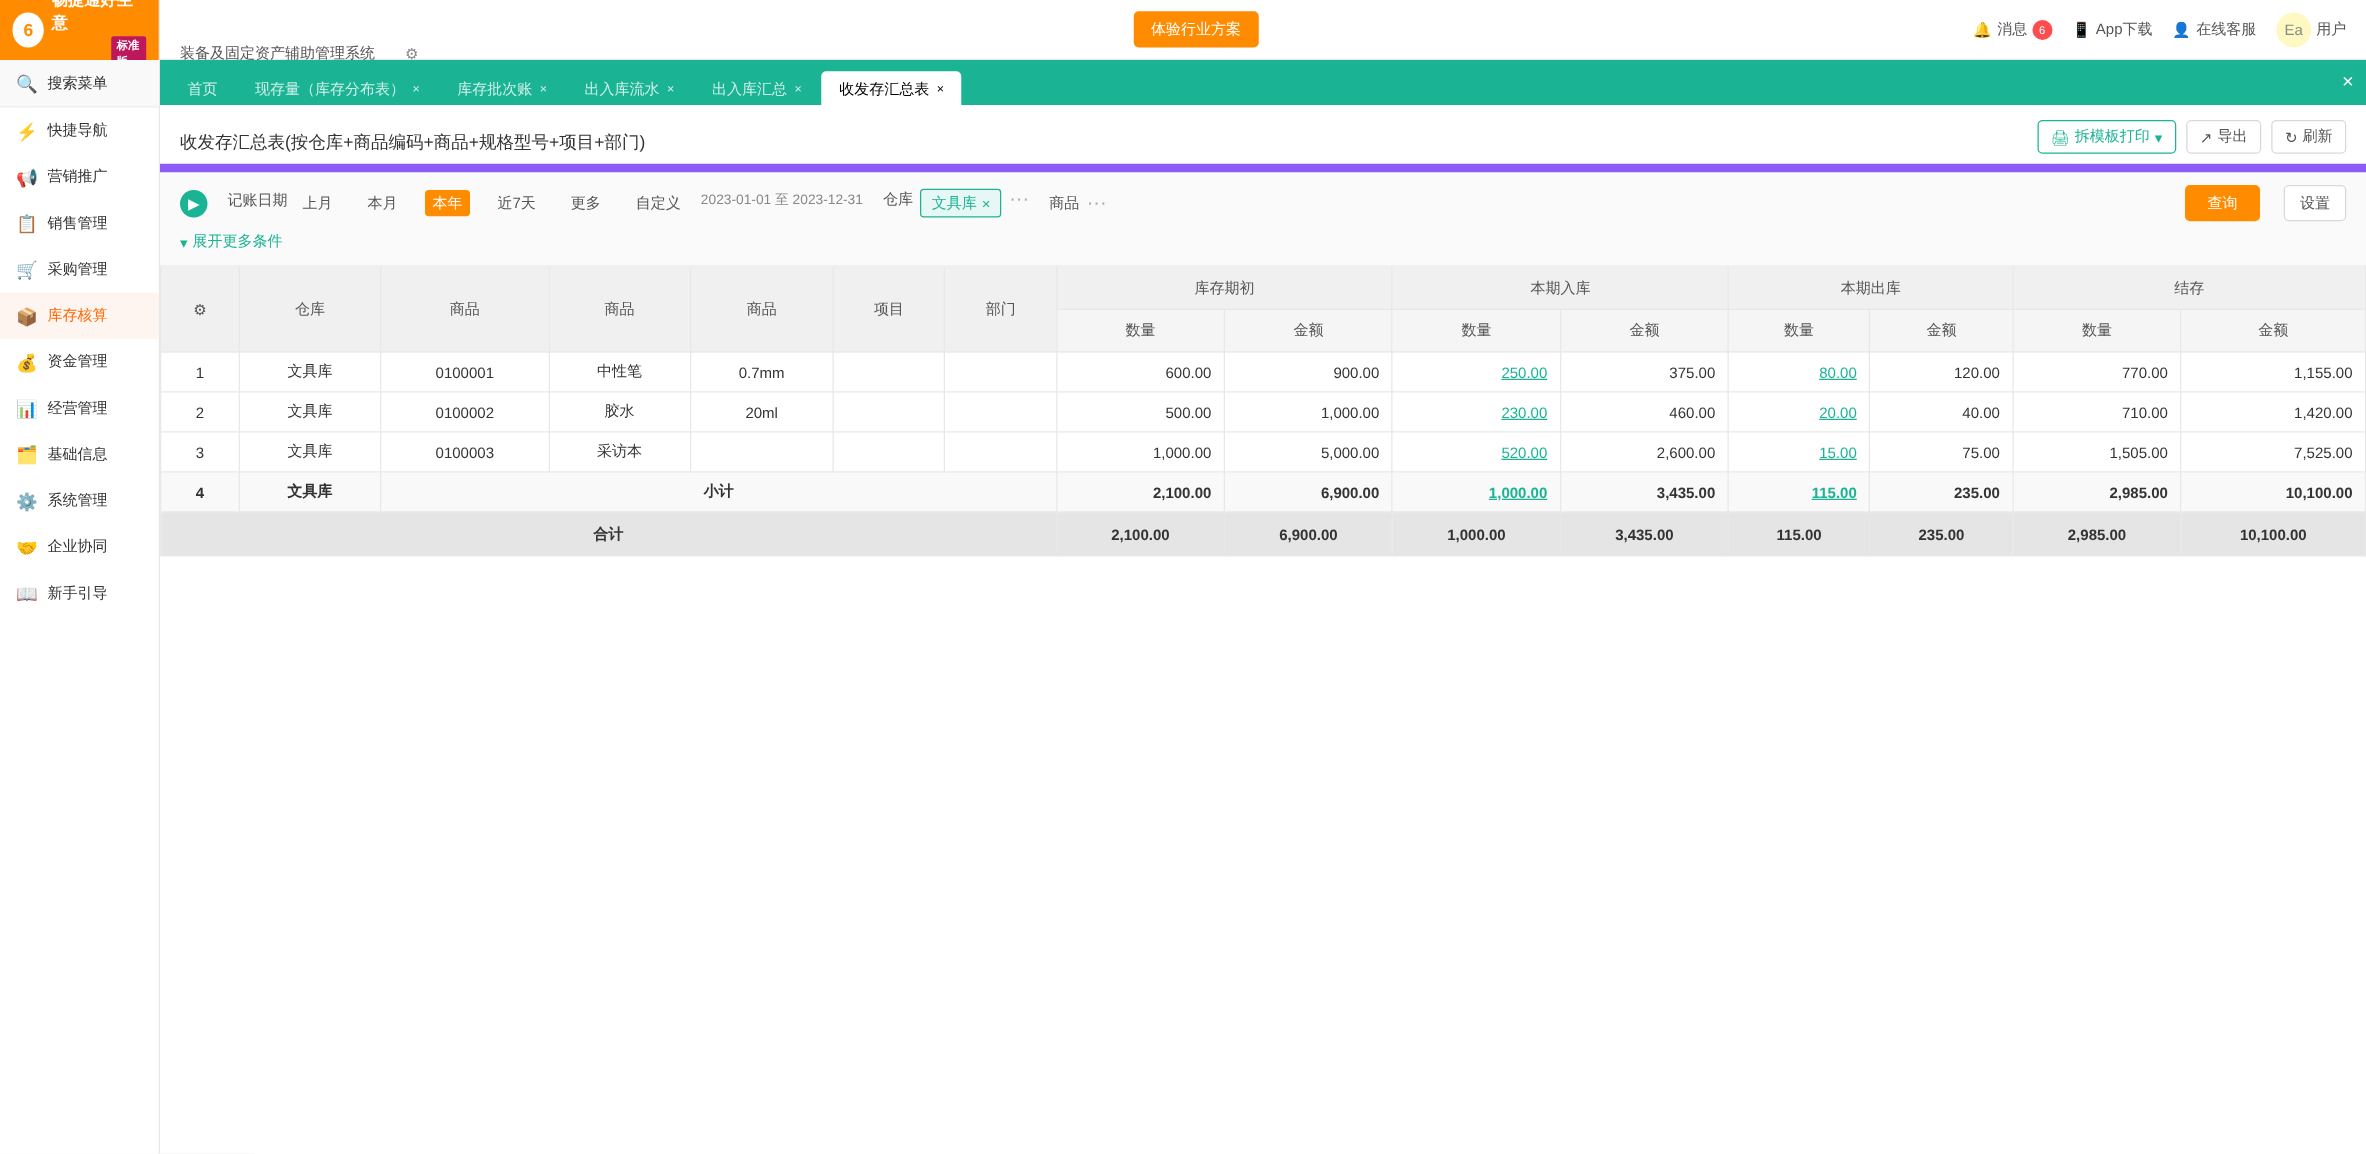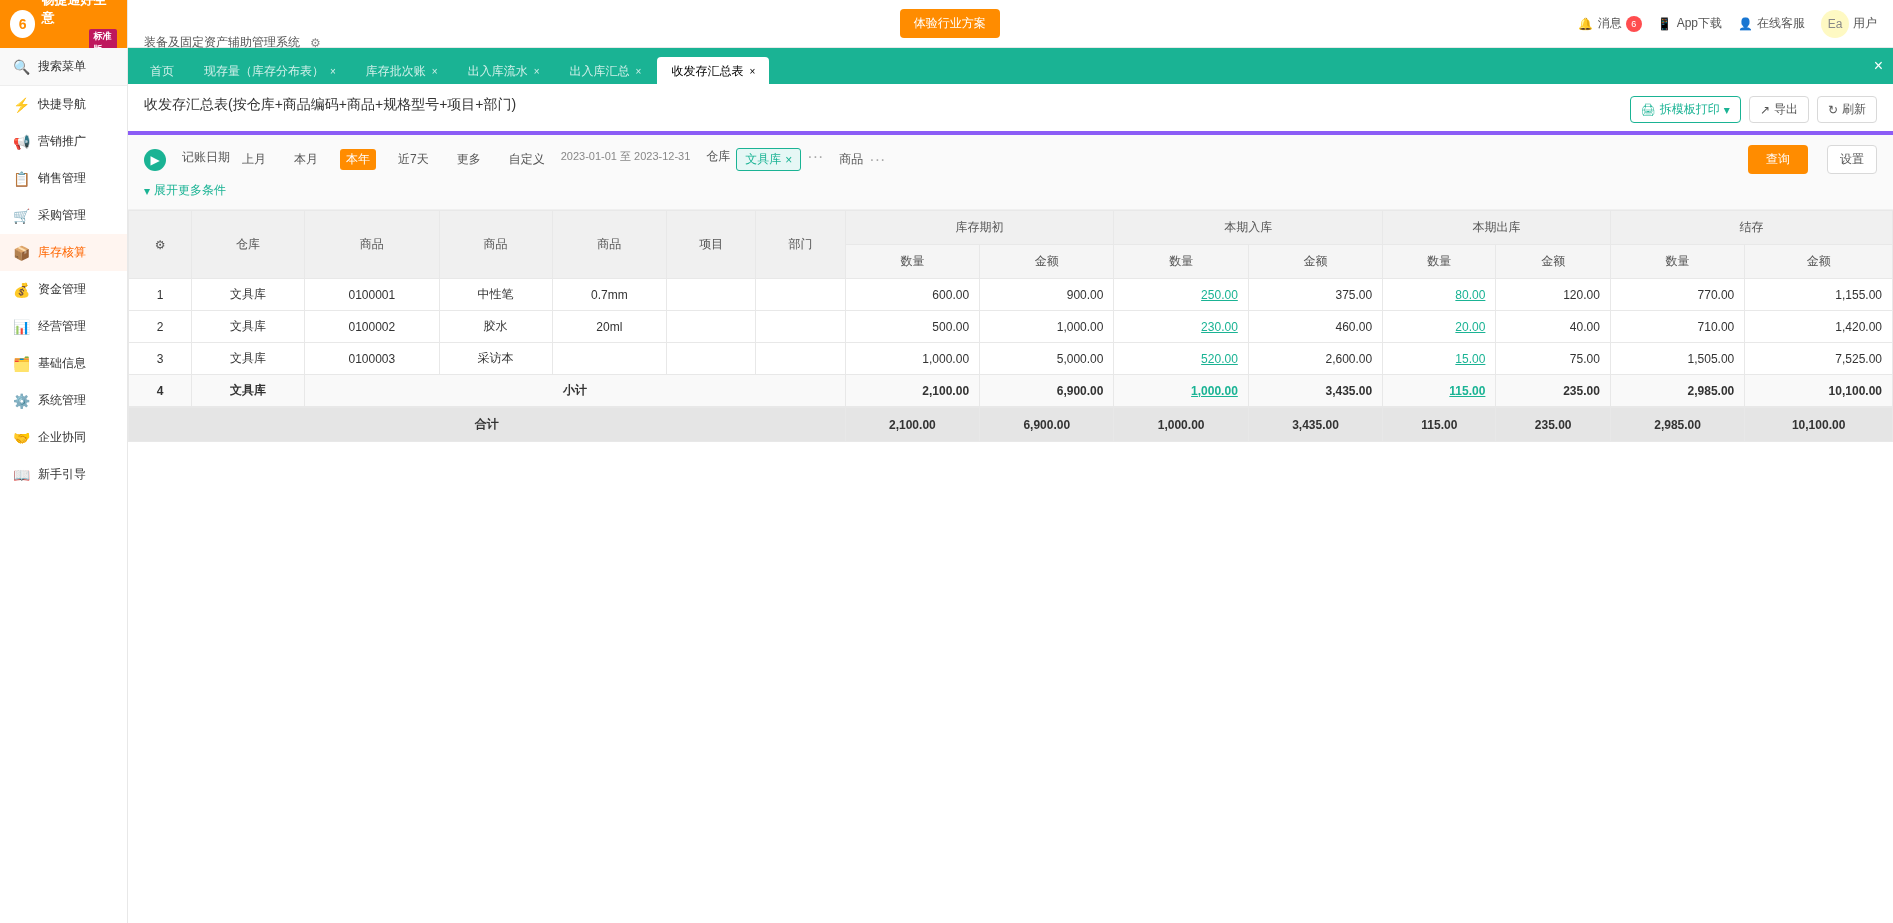--- a/index.html
+++ b/index.html
@@ -13,40 +13,40 @@
     .sidebar-item { display: flex; align-items: center; padding: 10px 14px; color: #333; cursor: pointer; gap: 8px; font-size: 12px; }
     .sidebar-item.active { background: #fff5f0; color: #ff6600; }
     .sidebar-item .icon { width: 16px; height: 16px; display: flex; align-items: center; justify-content: center; font-size: 14px; }
     .sidebar-search { background: #f9f9f9; border-bottom: 1px solid #eee; }
 
     
     .main { flex: 1; display: flex; flex-direction: column; overflow: hidden; }
 
     
     .topbar { height: 48px; background: white; display: flex; align-items: center; justify-content: space-between; padding: 0 16px; border-bottom: 1px solid #e8e8e8; flex-shrink: 0; }
-    .topbar-left { display: flex; align-items: center; gap: 10px; color: #555; font-size: 12px; margin-top: 38px; }
+    .topbar-left { display: flex; align-items: center; gap: 24px; color: #555; font-size: 12px; margin-top: 38px; }
     .topbar-settings { cursor: pointer; color: #888; }
     .topbar-trial-btn { background: #ff8c00; color: white; border: none; padding: 6px 14px; border-radius: 4px; cursor: pointer; font-size: 12px; }
     .topbar-right { display: flex; align-items: center; gap: 16px; color: #555; font-size: 12px; }
     .topbar-right-item { display: flex; align-items: center; gap: 4px; cursor: pointer; }
     .badge { background: #ff4d4f; color: white; border-radius: 50%; width: 16px; height: 16px; font-size: 9px; display: flex; align-items: center; justify-content: center; }
     .avatar { width: 28px; height: 28px; background: #fef9c3; border-radius: 50%; display: flex; align-items: center; justify-content: center; color: #888; }
 
     
     .tabbar { height: 36px; background: #1ab394; display: flex; align-items: center; padding: 0 8px; gap: 2px; flex-shrink: 0; position: relative; }
     .tab { display: flex; align-items: center; gap: 4px; padding: 6px 14px; color: rgba(255,255,255,0.8); cursor: pointer; font-size: 12px; border-radius: 4px 4px 0 0; margin-top: 11px; }
     .tab.active { background: white; color: #000000; }
     .tab .close-btn { font-size: 10px; color: inherit; cursor: pointer; margin-left: 2px; }
     .tab-close-main { position: absolute; right: 10px; color: white; cursor: pointer; font-size: 16px; }
 
     
     .page-content { flex: 1; background: white; display: flex; flex-direction: column; overflow: hidden; }
 
     
-    .page-header { padding: 12px 16px 8px; border-bottom: 4px solid #8b5cf6; display: flex; align-items: flex-start; justify-content: space-between; }
+    .page-header { padding: 12px 16px 8px; border-bottom: 7px solid #8b5cf6; display: flex; align-items: flex-end; justify-content: space-between; }
     .page-title { font-size: 14px; color: #333; font-weight: 500; }
     .page-actions { display: flex; align-items: center; gap: 8px; }
     .btn-print { color: #1ab394; border: 1px solid #1ab394; background: white; padding: 4px 10px; border-radius: 4px; cursor: pointer; font-size: 12px; display: flex; align-items: center; gap: 4px; }
     .btn-export { color: #555; border: 1px solid #d9d9d9; background: white; padding: 4px 10px; border-radius: 4px; cursor: pointer; font-size: 12px; display: flex; align-items: center; gap: 4px; }
     .btn-refresh { color: #555; border: 1px solid #d9d9d9; background: white; padding: 4px 10px; border-radius: 4px; cursor: pointer; font-size: 12px; display: flex; align-items: center; gap: 4px; }
 
     
     .filter-bar { padding: 10px 16px; background: #fafafa; border-bottom: 1px solid #f0f0f0; }
     .filter-row { display: flex; align-items: center; gap: 16px; flex-wrap: wrap; }
     .filter-collapse-btn { width: 22px; height: 22px; background: #1ab394; color: white; border: none; border-radius: 50%; cursor: pointer; display: flex; align-items: center; justify-content: center; font-size: 12px; flex-shrink: 0; }

